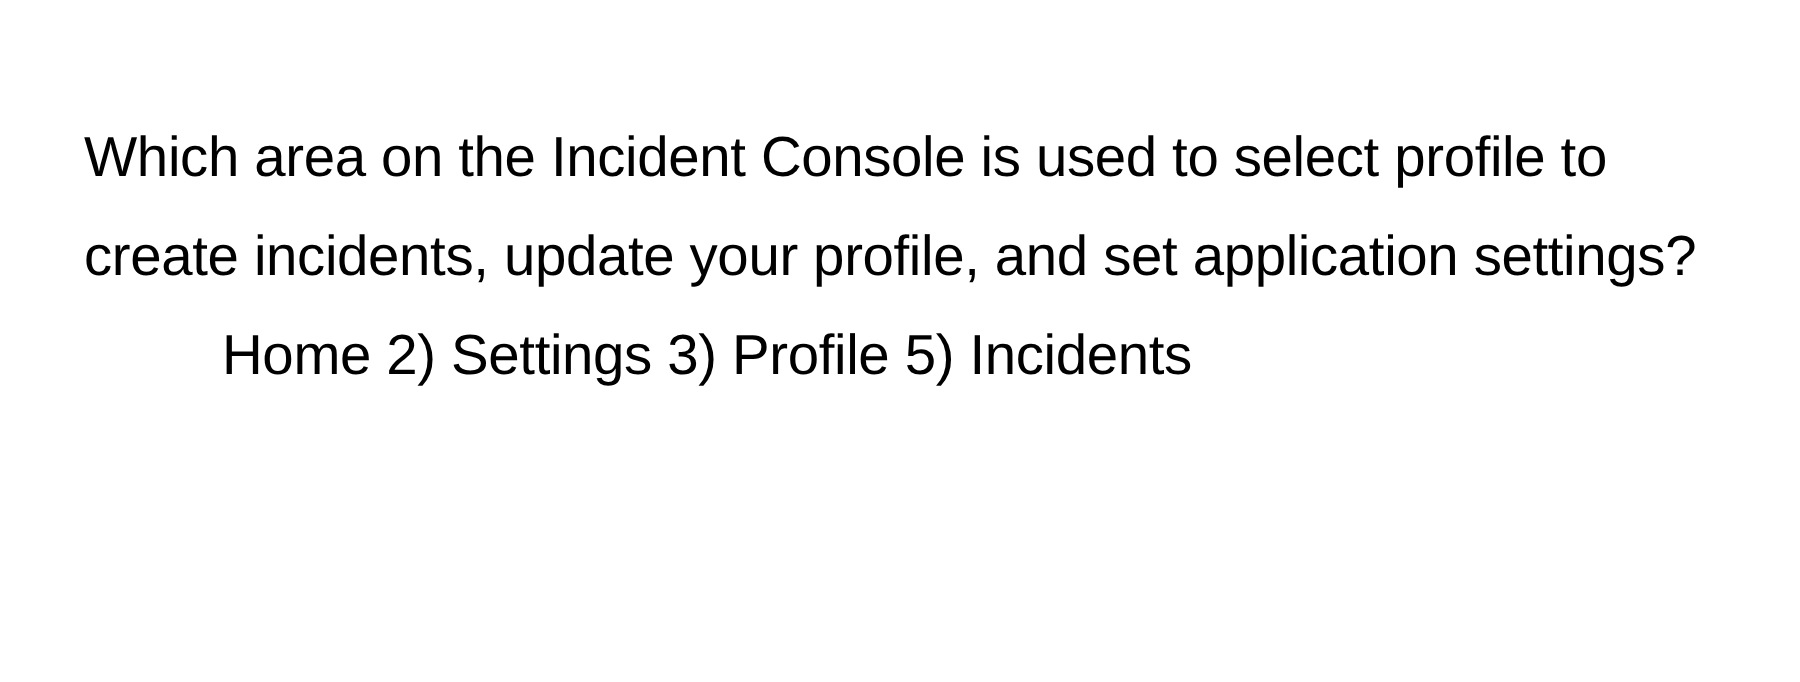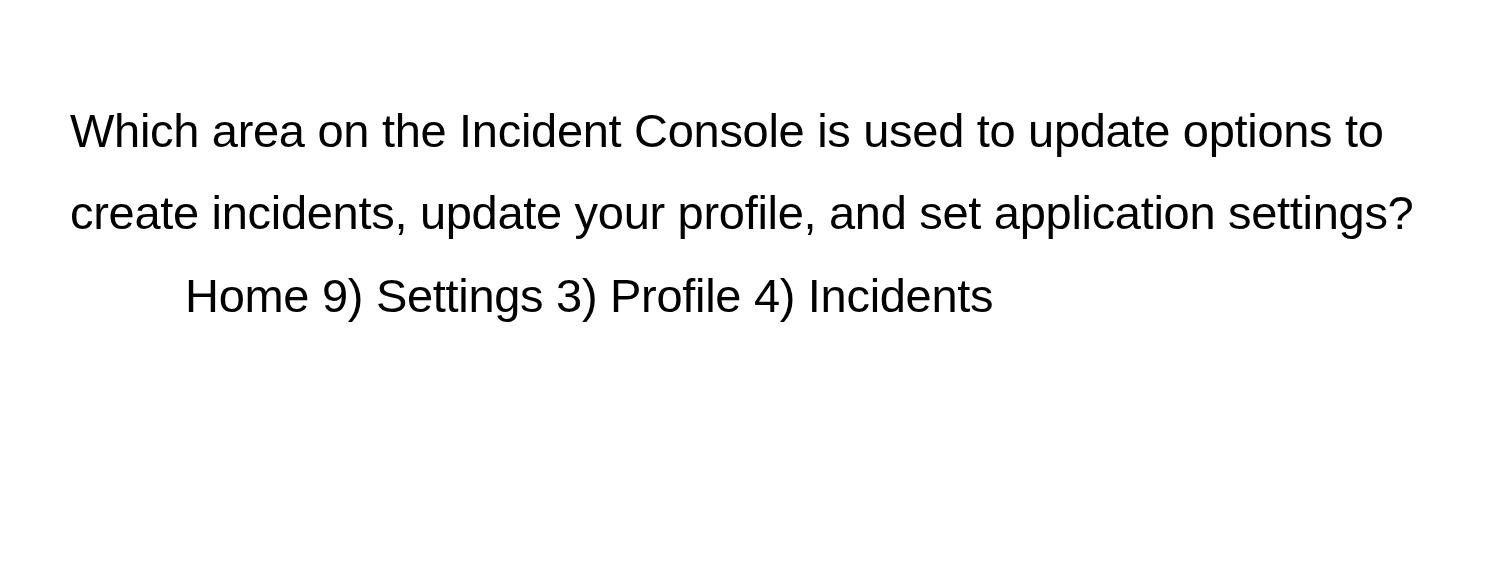--- a/index.html
+++ b/index.html
@@ -23,14 +23,14 @@
     .options-text {
       font-size: 47px;
       line-height: 1.75;
       padding-left: 115px;
       letter-spacing: -0.3px;
     }
   </style>
 </head>
 <body>
 
-<div class="question-text">Which area on the Incident Console is used to update options to create incidents, update your profile, and set application settings?</div>
-<div class="options-text">Home 9) Settings 3) Profile 4) Incidents</div>
+<div class="question-text">Which area on the Incident Console is used to select profile to create incidents, update your profile, and set application settings?</div>
+<div class="options-text">Home 2) Settings 3) Profile 5) Incidents</div>
 
 </body></html>

